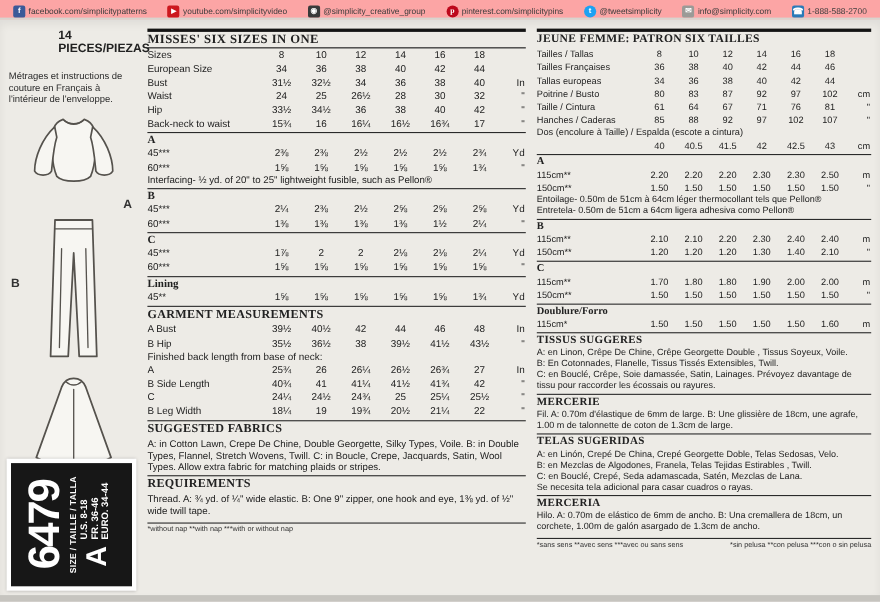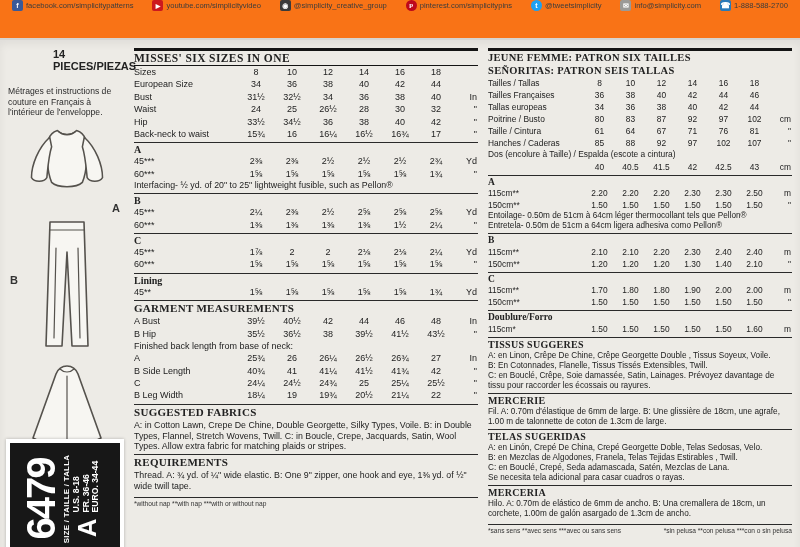--- a/index.html
+++ b/index.html
@@ -1,22 +1,22 @@
 <!DOCTYPE html>
 <html><head>
 <meta charset="utf-8">
 <style>
   html,body{margin:0;padding:0;}
   body{width:800px;height:547px;overflow:hidden;background:#c6c4bf;
        font-family:"Liberation Sans",sans-serif;color:#222;}
   .page{width:800px;height:547px;position:relative;}
 
   
-  .topbar{height:40px;background:#f97316;border-bottom:2px solid #d6d4cf;
-          display:flex;align-items:flex-start;padding:0 12px;box-sizing:border-box;}
+  .topbar{height:18px;background:#fca5a5;border-bottom:2px solid #d6d4cf;
+          display:flex;align-items:flex-end;padding:0 12px;box-sizing:border-box;}
   .tb-items{display:flex;width:100%;justify-content:space-between;align-items:center;}
   .tb-item{display:flex;align-items:center;white-space:nowrap;}
   .tb-label{font-size:7.6px;color:#3c3c3c;margin-left:3px;}
   .ic{width:11px;height:11px;border-radius:2px;display:inline-flex;align-items:center;
       justify-content:center;font-size:7px;font-weight:bold;color:#fff;line-height:1;}
   .ic-fb{background:#3b5998;}
   .ic-yt{background:#cc181e;font-size:6px;}
   .ic-ig{background:#3a3a3a;}
   .ic-pin{background:#bd081c;border-radius:50%;font-family:"Liberation Serif",serif;}
   .ic-tw{background:#1da1f2;border-radius:50%;}
@@ -437,21 +437,20 @@
       <div class="sec">
         <div class="bigsec-title">REQUIREMENTS</div>
         <div class="para">Thread. A: ¾ yd. of ¼" wide elastic. B: One 9" zipper, one hook and eye, 1⅜ yd. of ½" wide twill tape.</div>
       </div>
 
       <div class="footnote">*without nap    **with nap    ***with or without nap</div>
     </section>
 
     <section class="right">
       <div class="right-title serif">JEUNE FEMME: PATRON SIX TAILLES</div>
-      <div class="right-title serif" style="border-top:none;padding-top:0;">SEÑORITAS: PATRON SEIS TALLAS</div>
 
       <div>
 
       <div class="r">
           <span class="lab">Tailles / Tallas</span>
           <span class="v">8</span>
           <span class="v">10</span>
           <span class="v">12</span>
           <span class="v">14</span>
           <span class="v">16</span>

